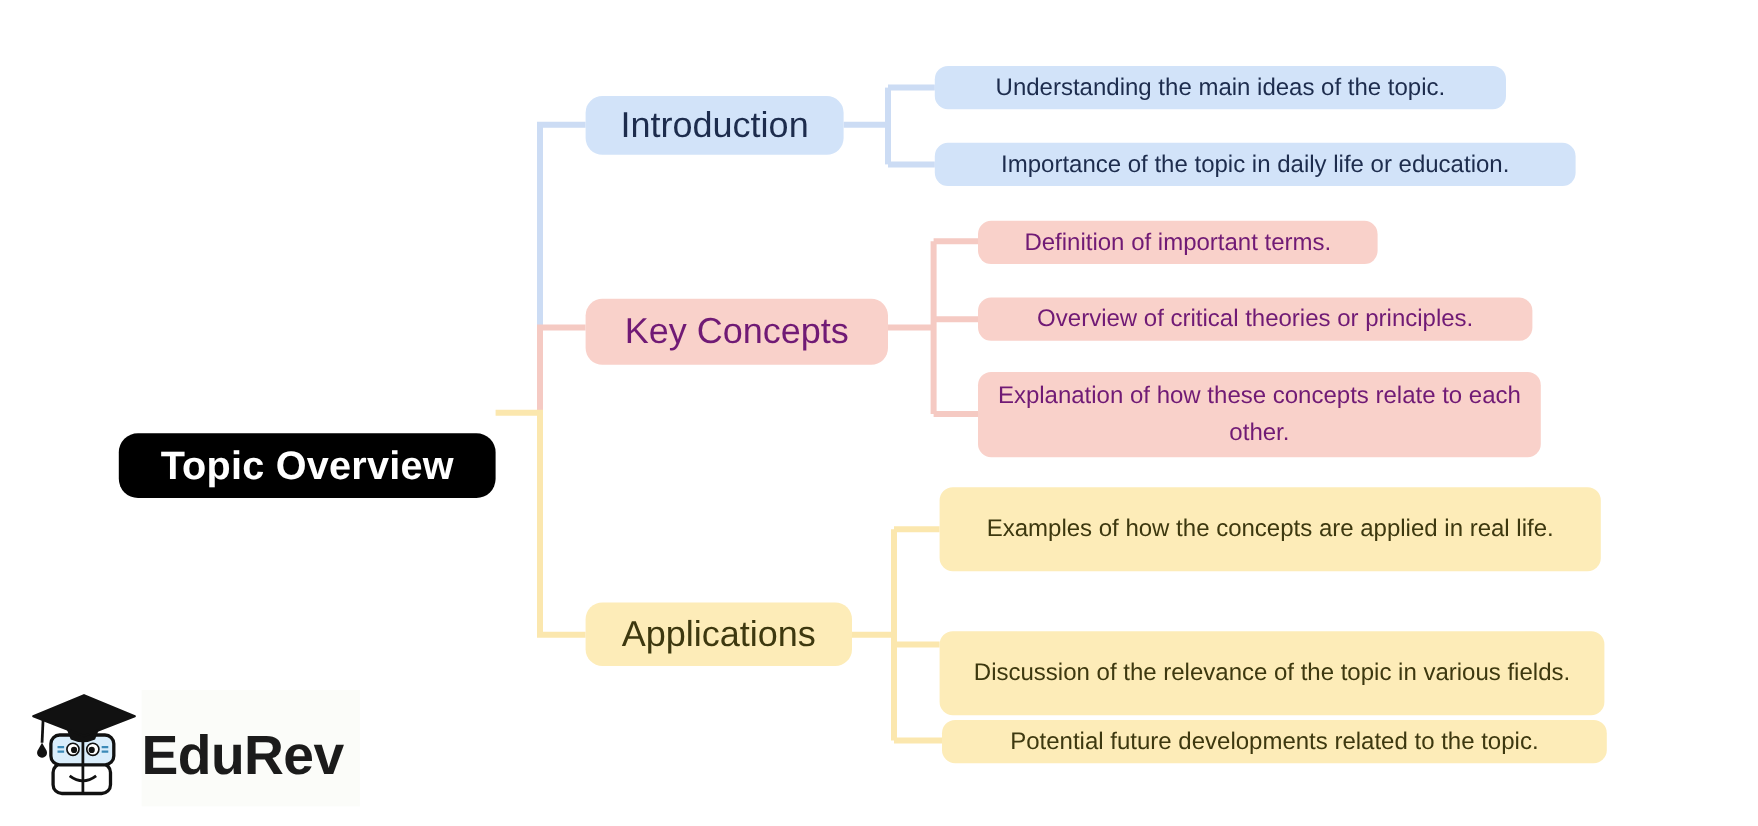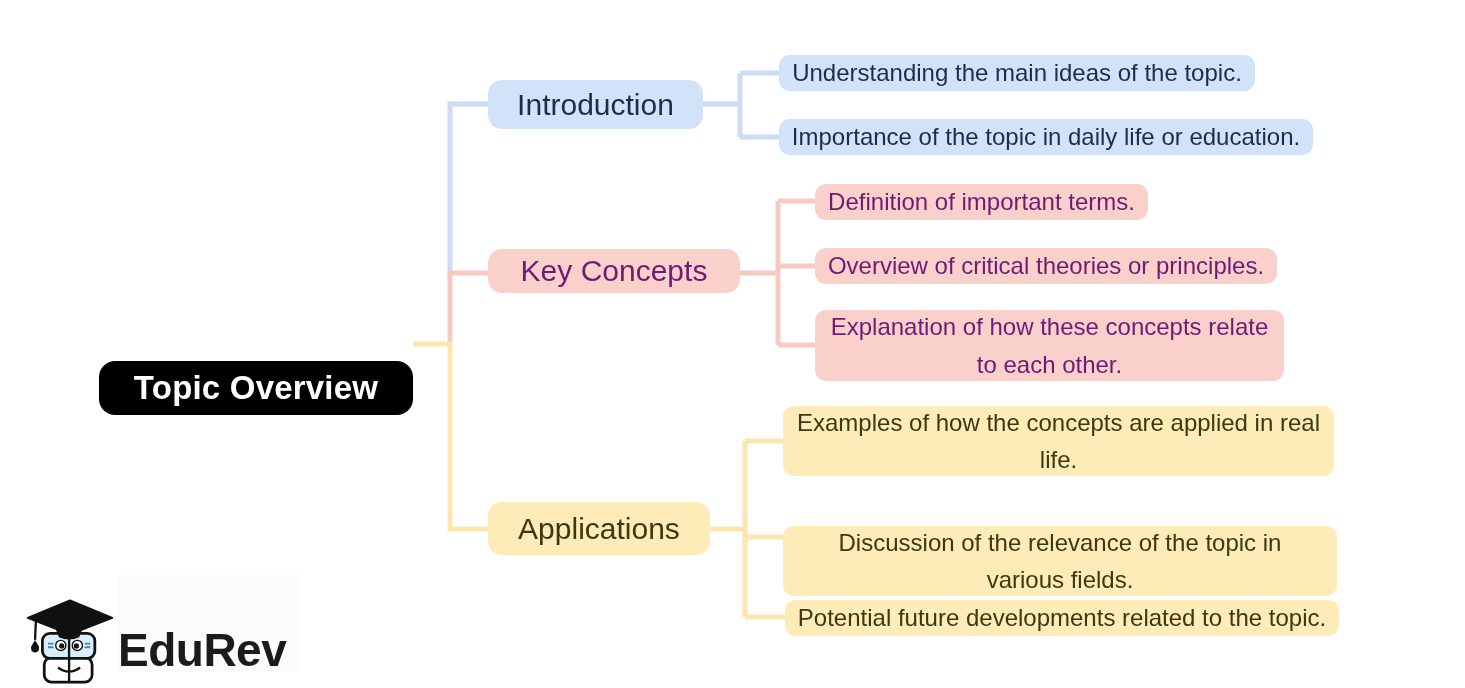--- a/index.html
+++ b/index.html
@@ -10,43 +10,43 @@
   .connectors{position:absolute;left:0;top:0;width:1465px;height:688px;}
   .node{
     position:absolute;display:flex;align-items:center;justify-content:center;
     box-sizing:border-box;text-align:center;
   }
   .root-node{
     background:#000000;color:#ffffff;border-radius:16px;
     font-size:33px;font-weight:bold;letter-spacing:0.2px;
   }
   .branch-node{font-size:30px;border-radius:14px;font-weight:400;}
-  .leaf-node{font-size:24px;border-radius:11px;padding:0 14px;white-space:nowrap;}
+  .leaf-node{font-size:20px;border-radius:11px;padding:0 14px;white-space:nowrap;}
   .leaf-node.two-line{white-space:normal;line-height:1.55;}
   .blue-node{background:#d2e3f9;color:#1d2c4d;}
   .pink-node{background:#f9d1ca;color:#701a75;}
   .yellow-node{background:#fdecb8;color:#3d380f;}
 
   
   .n-root{left:99px;top:317px;width:314px;height:54px;margin-top:44px;}
   .n-intro{left:488px;top:80px;width:215px;height:49px;}
   .n-intro-c0{left:779px;top:55px;width:476px;height:36px;}
   .n-intro-c1{left:779px;top:119px;width:534px;height:36px;}
-  .n-key{left:488px;top:249px;width:252px;height:44px;}
+  .n-key{left:488px;top:249px;width:252px;height:55px;}
   .n-key-c0{left:815px;top:184px;width:333px;height:36px;}
   .n-key-c1{left:815px;top:248px;width:462px;height:36px;}
   .n-key-c2{left:815px;top:310px;width:469px;height:71px;}
   .n-app{left:488px;top:502px;width:222px;height:53px;}
   .n-app-c0{left:783px;top:406px;width:551px;height:70px;}
   .n-app-c1{left:783px;top:502px;width:554px;height:70px;margin-top:24px;}
   .n-app-c2{left:785px;top:600px;width:554px;height:36px;}
 
   
   .logo-bg{position:absolute;left:118px;top:575px;width:182px;height:97px;background:#fbfcf9;}
-  .logo{position:absolute;left:24px;top:593px;display:flex;align-items:center;cursor:pointer;text-align:right;}
+  .logo{position:absolute;left:24px;top:572px;display:flex;align-items:center;cursor:pointer;text-align:right;}
   .logo-mascot{width:92px;height:92px;}
   .logo-text{
     font-size:46px;font-weight:bold;color:#1b1b1b;letter-spacing:-0.5px;
     margin-left:2px;margin-top:22px;
   }
 </style>
 </head>
 <body>
 
 <div class="canvas">

